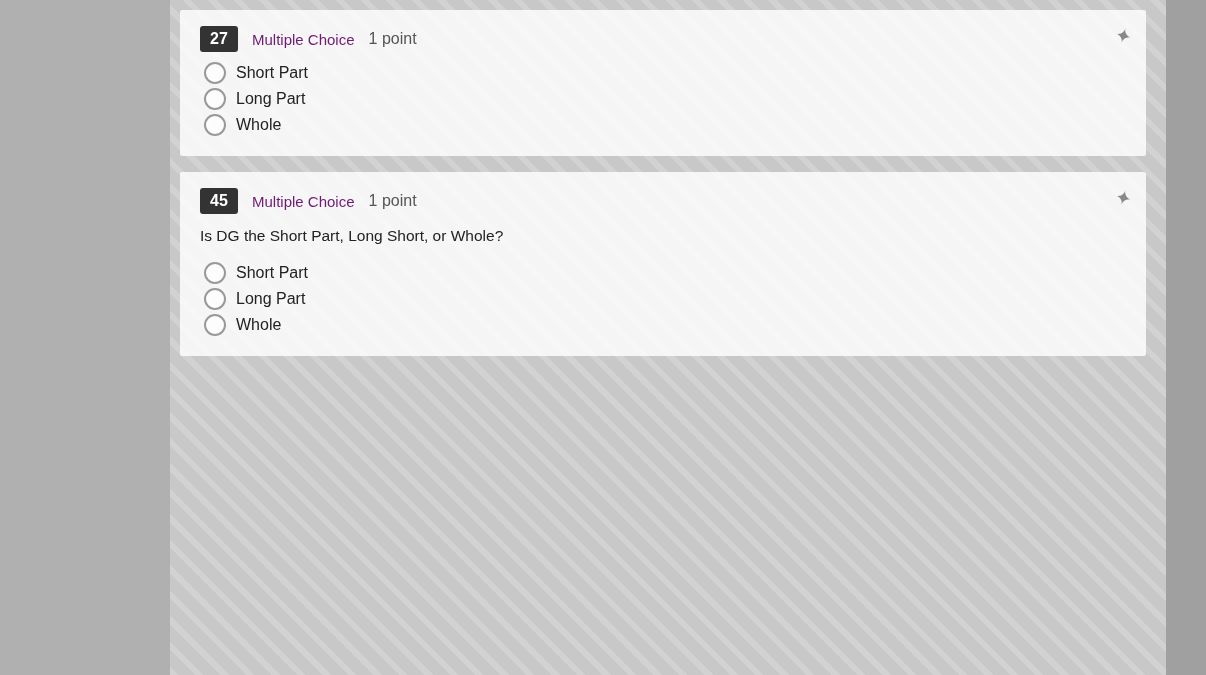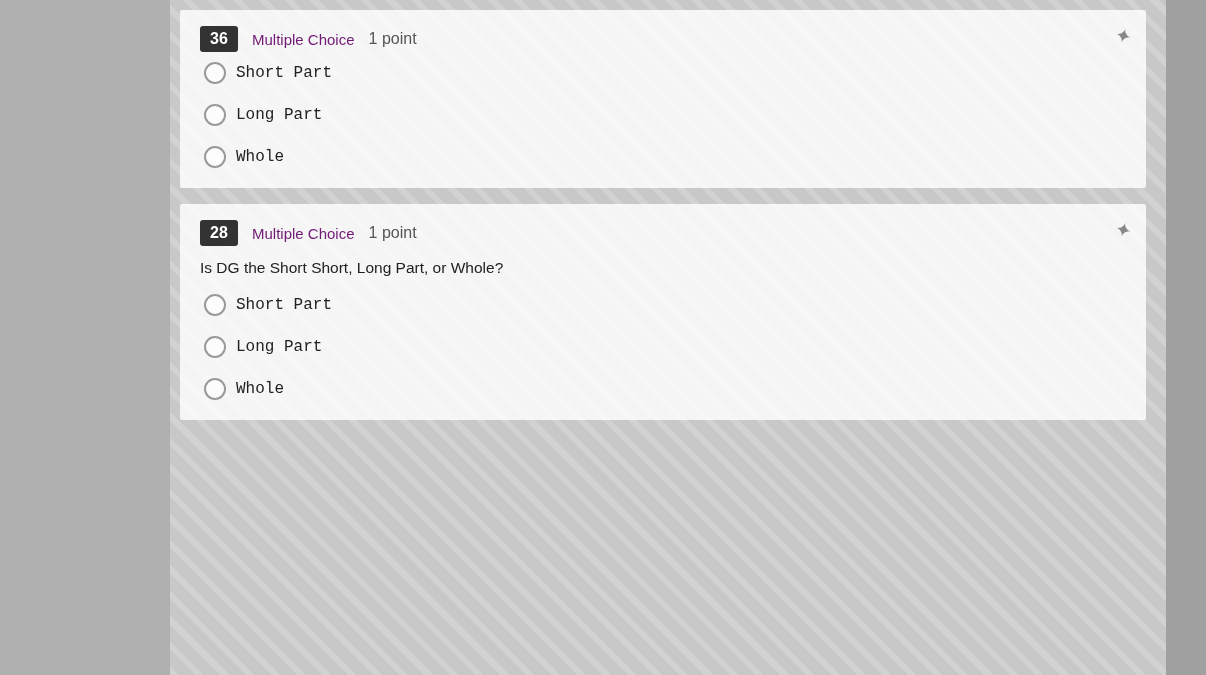--- a/index.html
+++ b/index.html
@@ -96,23 +96,22 @@
       font-size: 15.5px;
       color: #222;
       line-height: 1.55;
       margin-bottom: 14px;
       max-width: 780px;
     }
 
     .options-list {
       display: flex;
       flex-direction: column;
-      gap: 20px;
+      gap: 4px;
       padding-left: 4px;
-      font-family: Liberation Mono, monospace;
     }
 
     .option-item {
       display: flex;
       align-items: center;
       gap: 10px;
       cursor: pointer;
     }
 
     .radio-circle {
@@ -138,21 +137,21 @@
   </style>
 </head>
 <body>
 
 <div class="left-sidebar"></div>
 
 <div class="main-content">
 
   <div class="question-card">
     <div class="question-header">
-      <span class="question-number">36</span>
+      <span class="question-number">27</span>
       <span class="question-type">Multiple Choice</span>
       <span class="question-points">1 point</span>
     </div>
     <div class="pin-icon">✦</div>
     <div class="options-list">
       <div class="option-item">
         <div class="radio-circle"></div>
         <span class="option-label">Short Part</span>
       </div>
       <div class="option-item">
@@ -161,26 +160,26 @@
       </div>
       <div class="option-item">
         <div class="radio-circle"></div>
         <span class="option-label">Whole</span>
       </div>
     </div>
   </div>
 
   <div class="question-card">
     <div class="question-header">
-      <span class="question-number">28</span>
+      <span class="question-number">45</span>
       <span class="question-type">Multiple Choice</span>
       <span class="question-points">1 point</span>
     </div>
     <div class="pin-icon">✦</div>
-    <div class="question-text">Is DG the Short Short, Long Part, or Whole?</div>
+    <div class="question-text">Is DG the Short Part, Long Short, or Whole?</div>
     <div class="options-list">
       <div class="option-item">
         <div class="radio-circle"></div>
         <span class="option-label">Short Part</span>
       </div>
       <div class="option-item">
         <div class="radio-circle"></div>
         <span class="option-label">Long Part</span>
       </div>
       <div class="option-item">

